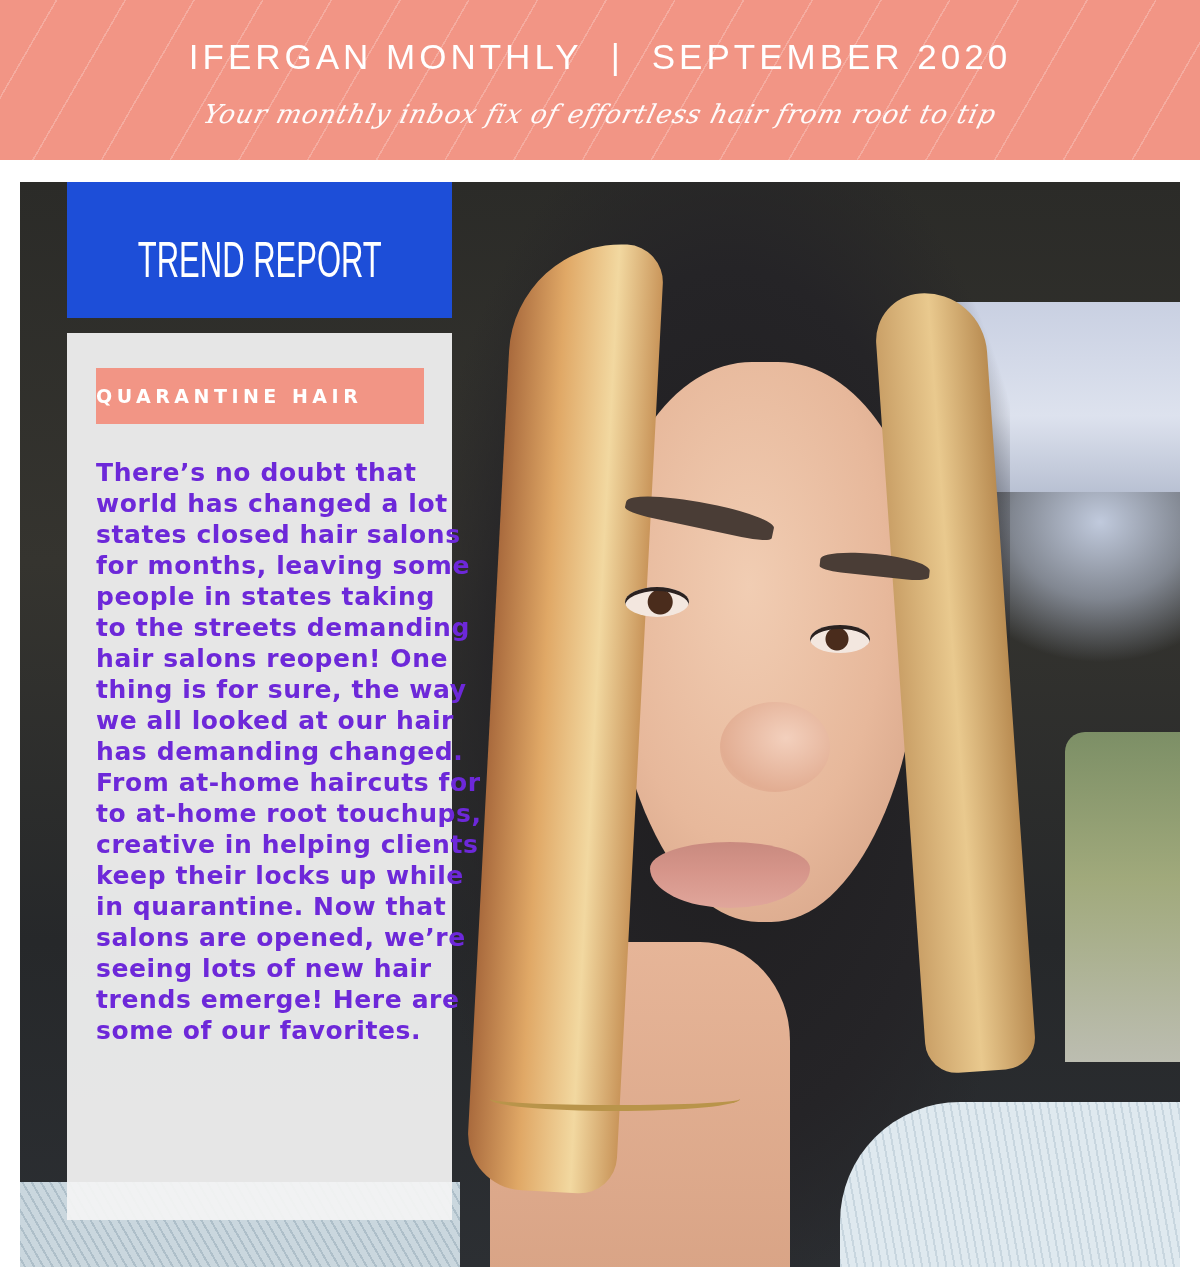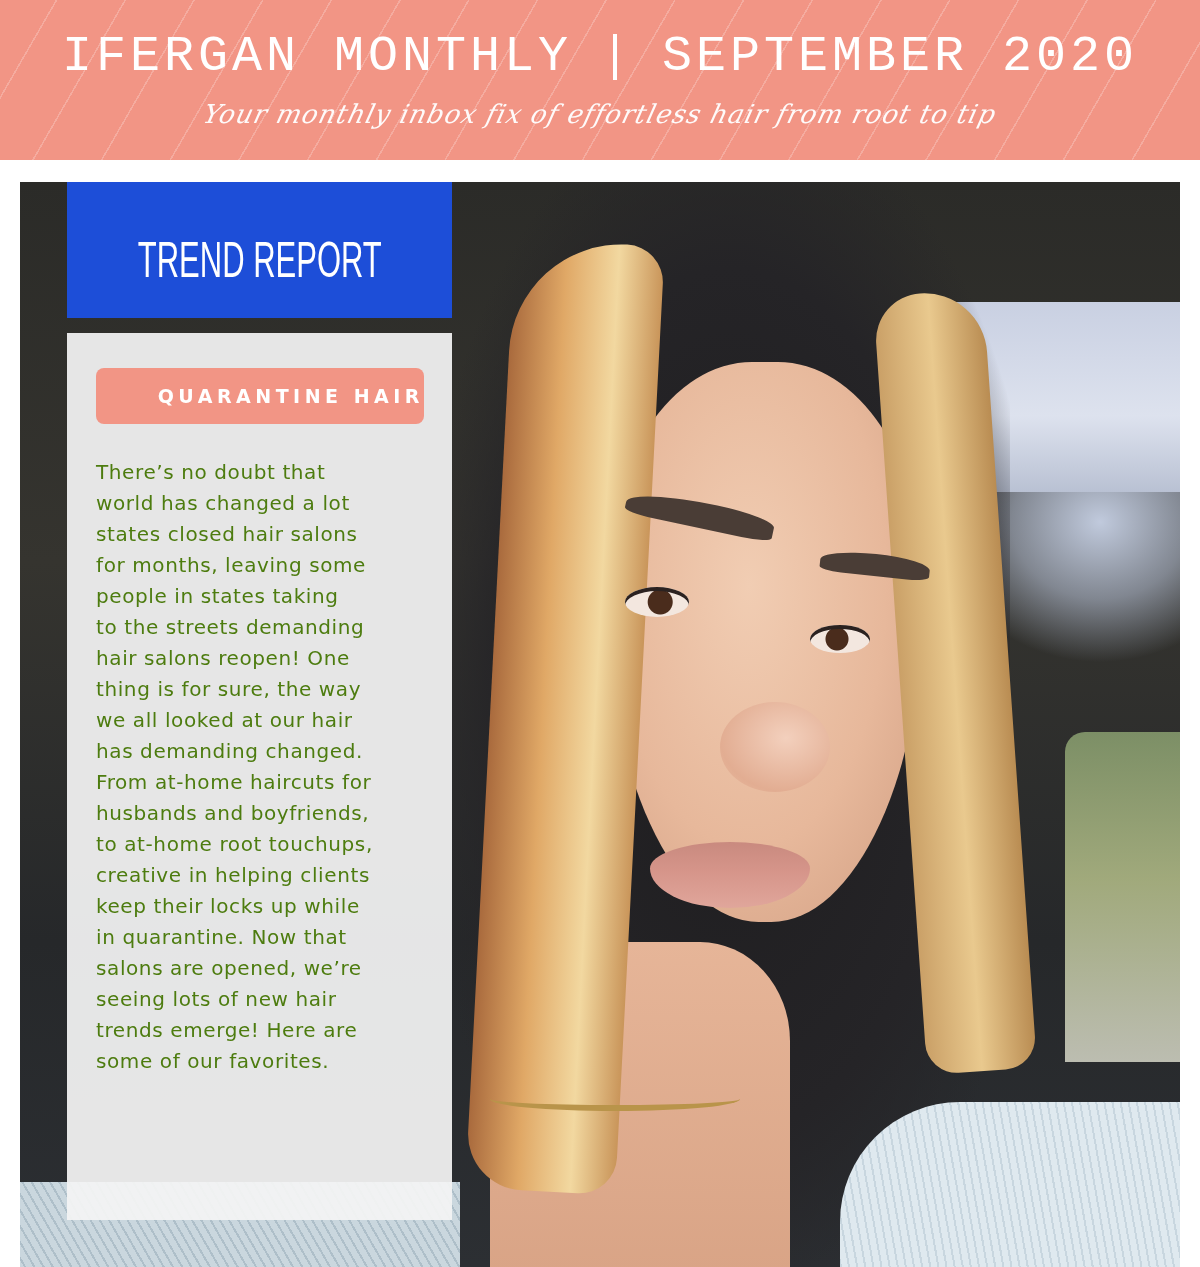--- a/index.html
+++ b/index.html
@@ -27,22 +27,22 @@
         rgba(255,255,255,0.22) 58px,
         rgba(255,255,255,0.22) 59.5px
       );
       color: #ffffff;
       text-align: center;
     }
     .header-title {
       position: absolute;
       left: 0; right: 0;
       top: 32px;
-      font-family: Liberation Mono, monospace;
-      font-size: 50px;
+      font-family: Liberation Sans, sans-serif;
+      font-size: 35px;
       letter-spacing: 4px;
       font-weight: normal;
       line-height: 50px;
       white-space: nowrap;
     }
     .header-title .sep {
       display: inline-block;
       margin: 0 28px;
       font-weight: normal;
     }
@@ -218,40 +218,39 @@
       width: 385px; height: 887px;
       background: rgba(244,244,244,0.93);
     }
     .topic-pill {
       position: absolute;
       left: 29px; top: 35px;
       width: 328px; height: 56px;
       background: #f29585;
       display: flex;
       align-items: center;
-      justify-content: flex-end;
-      border-radius: 8px;
+      justify-content: flex-start;
     }
     .topic-label {
       color: #ffffff;
       font-family: "DejaVu Sans", sans-serif;
       font-weight: bold;
       font-size: 19px;
       letter-spacing: 4.5px;
       white-space: nowrap;
     }
     .article-body {
       position: absolute;
       left: 29px; top: 124px;
       width: 340px;
       margin: 0;
-      color: #4d7c0f;
+      color: #6d28d9;
       font-family: "DejaVu Sans", sans-serif;
-      font-weight: 400;
-      font-size: 20px;
+      font-weight: 700;
+      font-size: 25px;
       line-height: 31px;
       letter-spacing: 0.6px;
     }
     .article-body span {
       display: block;
       white-space: nowrap;
     }
   </style>
 </head>
 <body>
@@ -295,21 +294,20 @@
     <span>world has changed a lot</span>
     <span>states closed hair salons</span>
     <span>for months, leaving some</span>
     <span>people in states taking</span>
     <span>to the streets demanding</span>
     <span>hair salons reopen! One</span>
     <span>thing is for sure, the way</span>
     <span>we all looked at our hair</span>
     <span>has demanding changed.</span>
     <span>From at-home haircuts for</span>
-    <span>husbands and boyfriends,</span>
     <span>to at-home root touchups,</span>
     <span>creative in helping clients</span>
     <span>keep their locks up while</span>
     <span>in quarantine. Now that</span>
     <span>salons are opened, we’re</span>
     <span>seeing lots of new hair</span>
     <span>trends emerge! Here are</span>
     <span>some of our favorites.</span>
   </p>
 </div>

